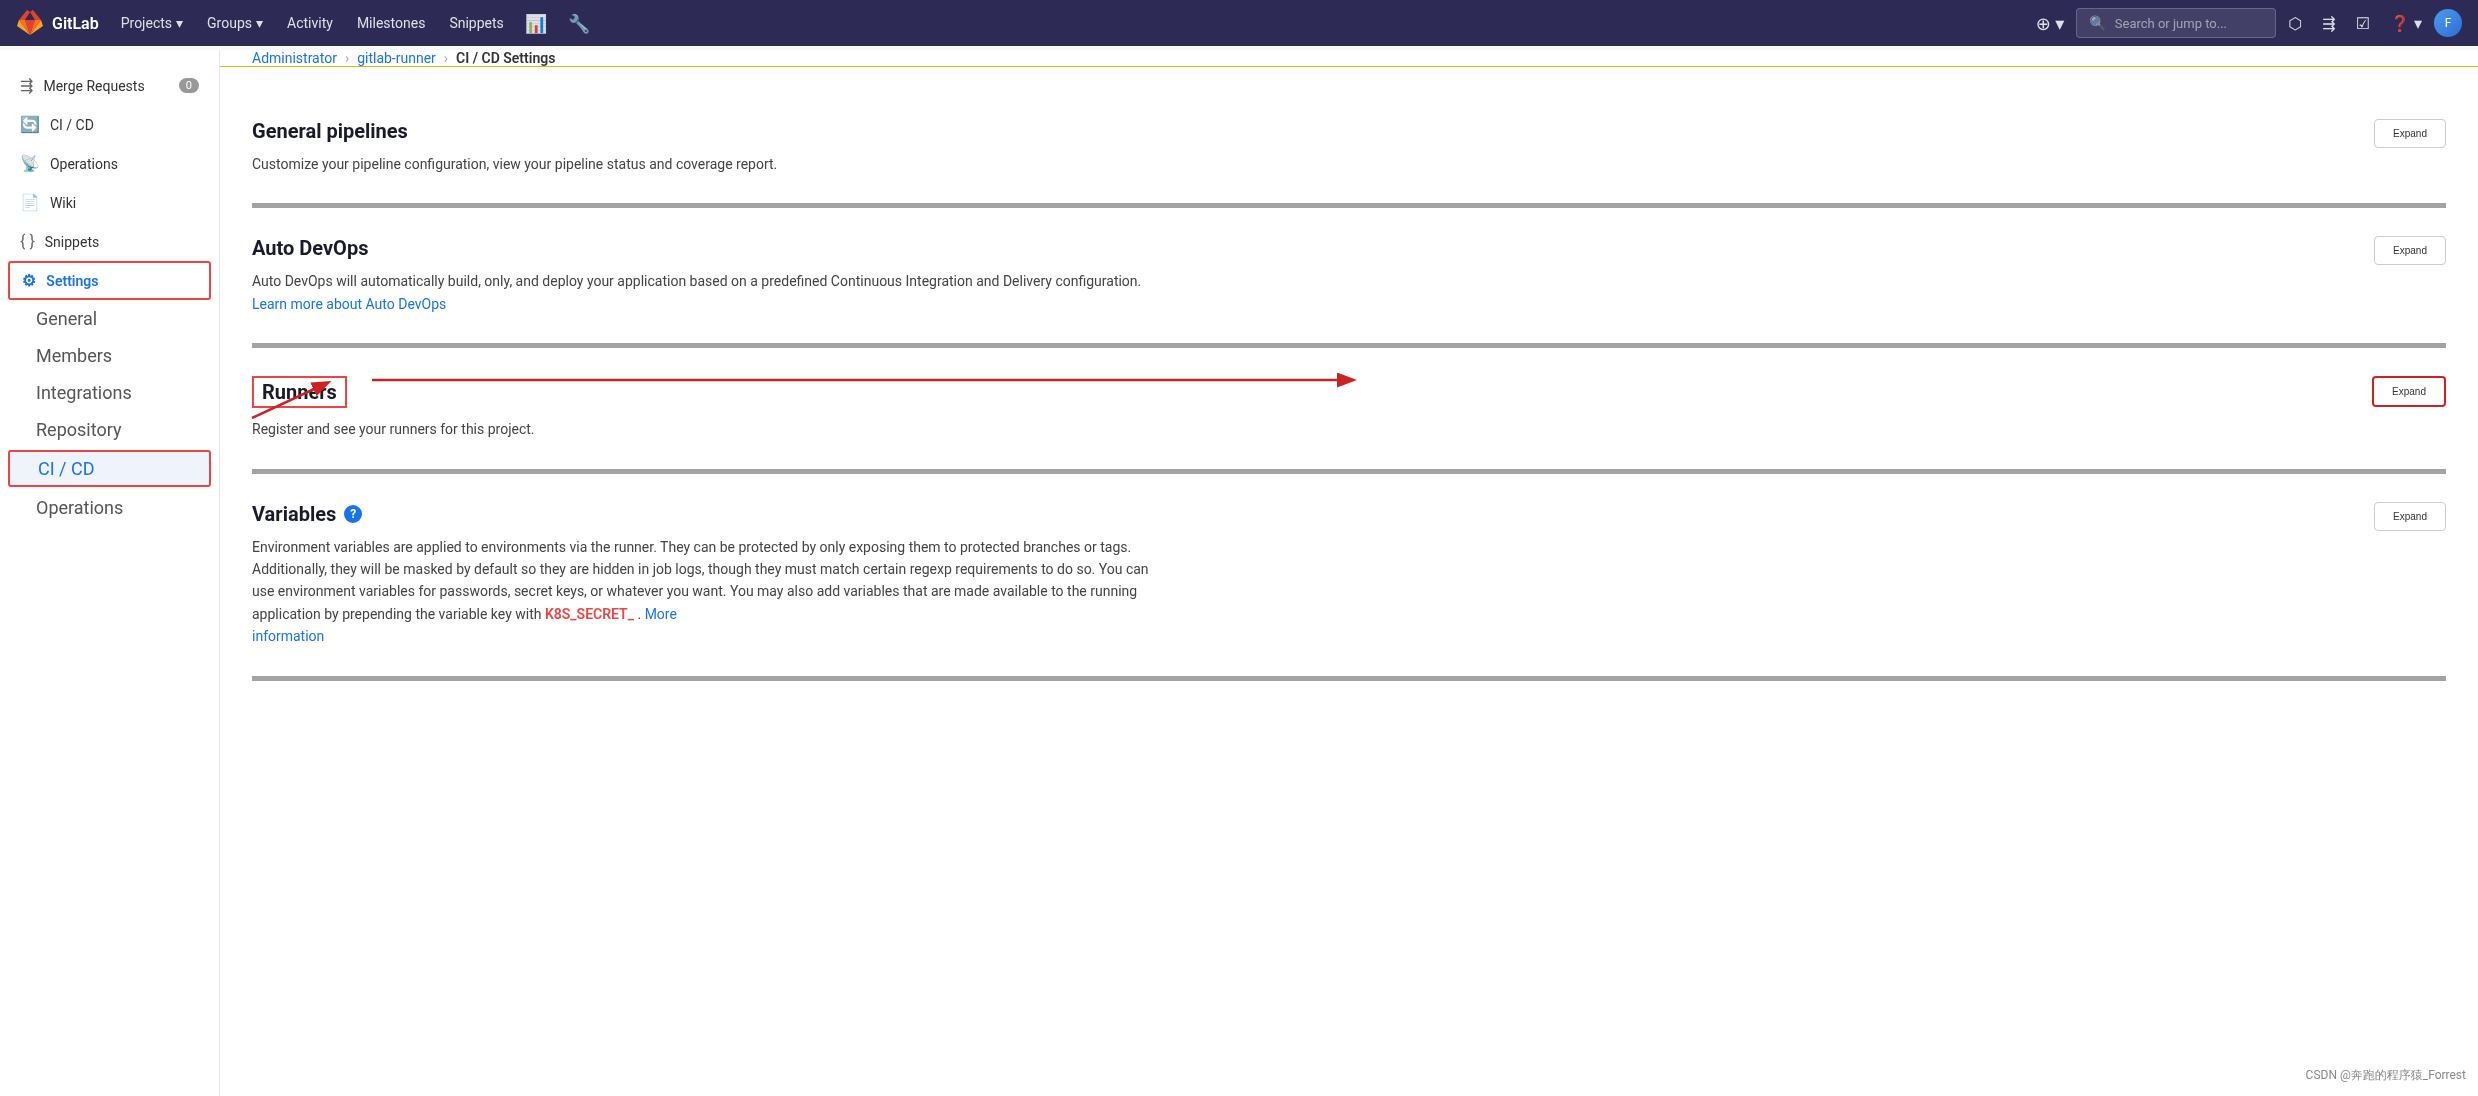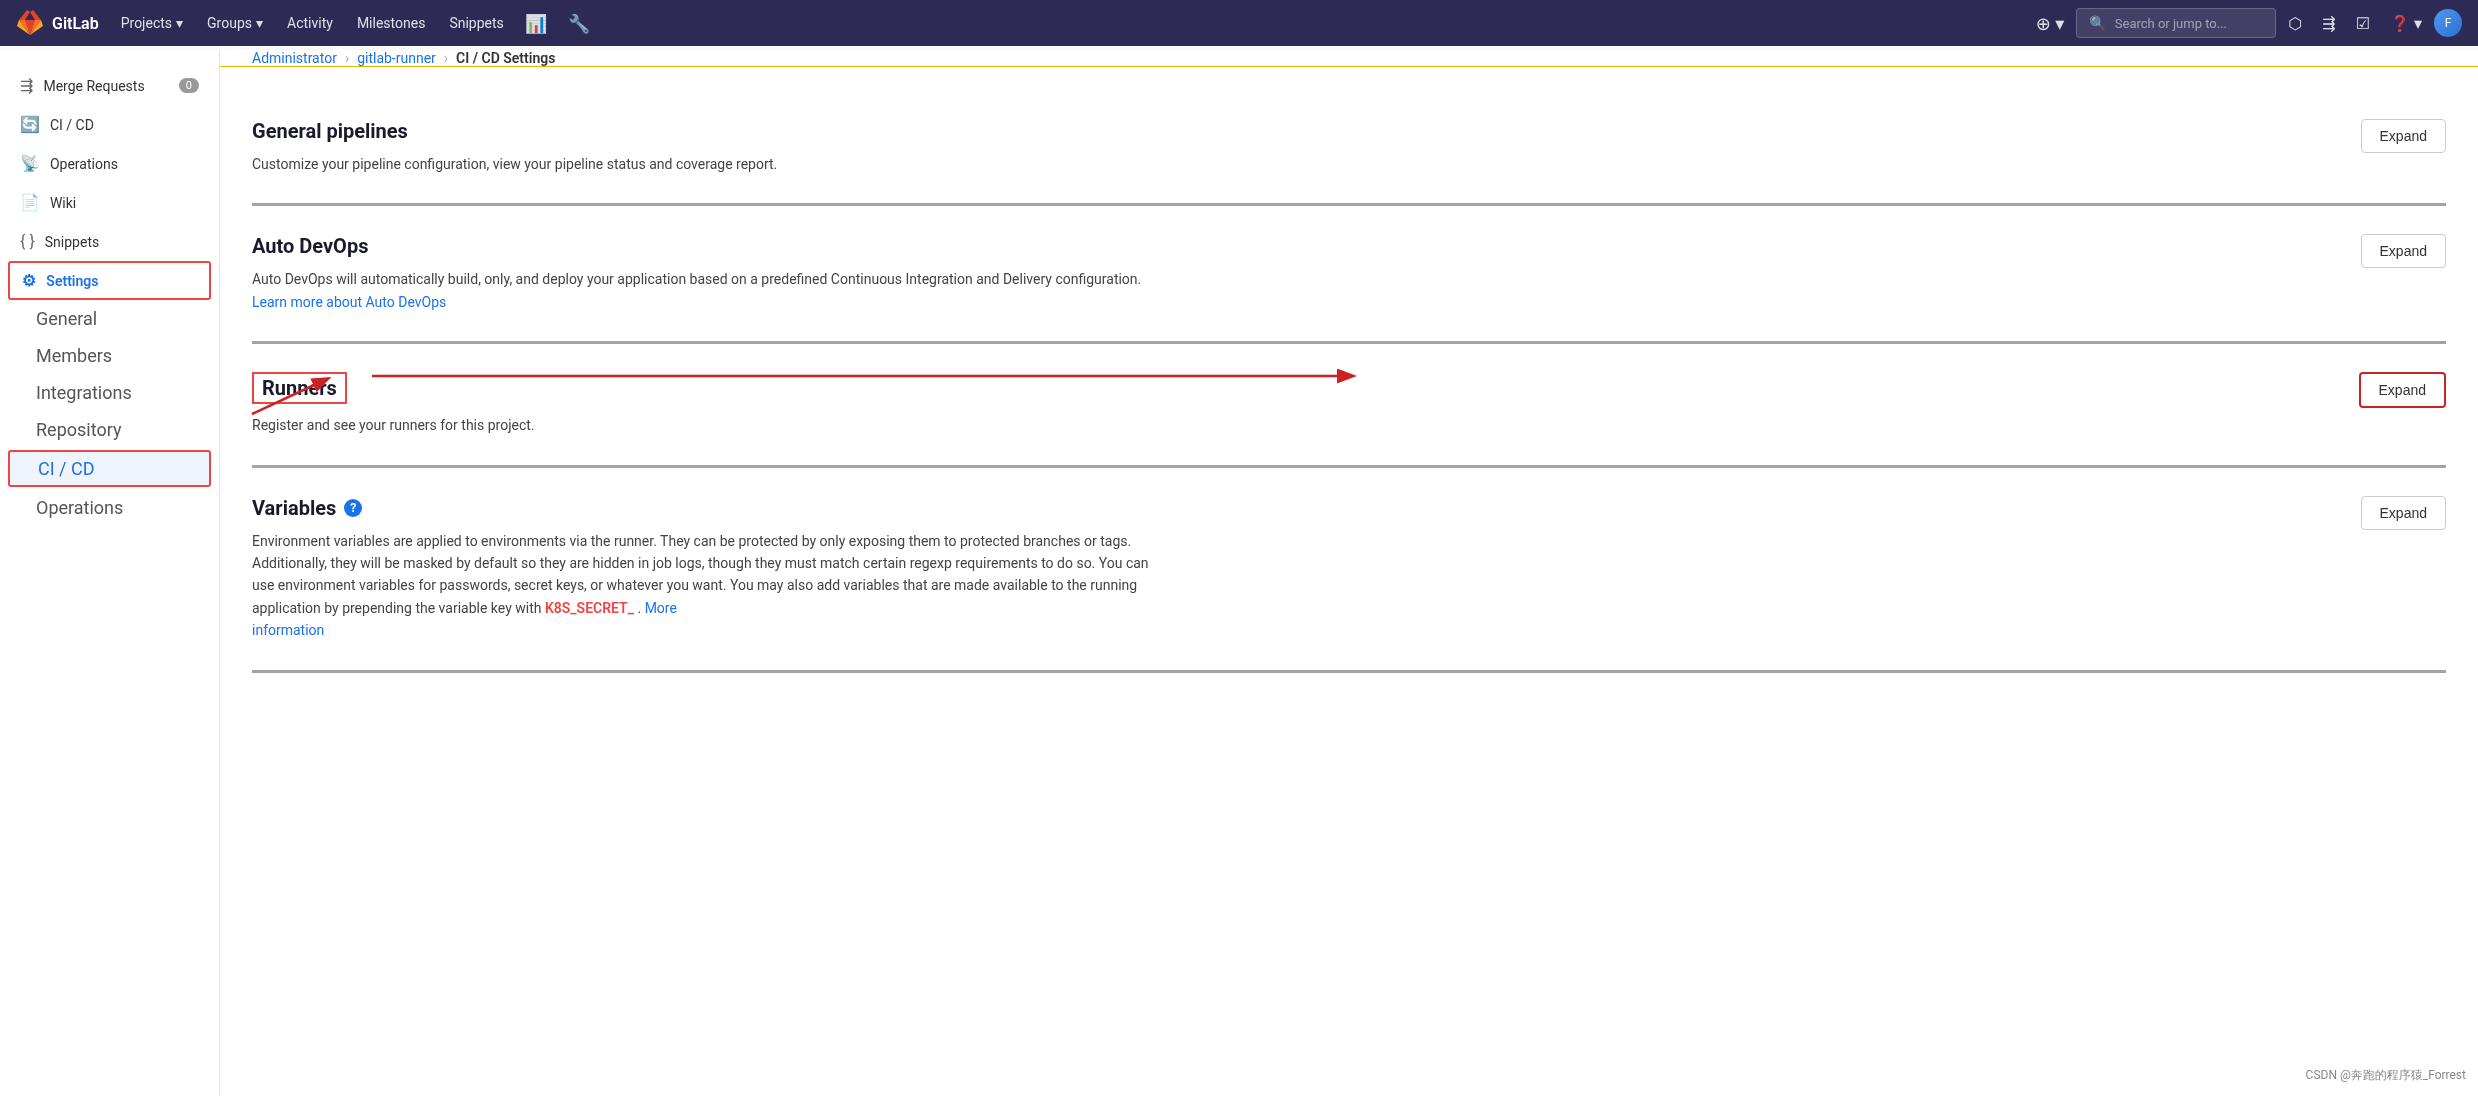--- a/index.html
+++ b/index.html
@@ -157,21 +157,21 @@
     .breadcrumb .sep { color: #aaa; }
     .breadcrumb .current { font-weight: 600; color: #333; }
 
     
     .content {
       padding: 24px 32px;
     }
     .section {
       margin-bottom: 0;
       padding: 28px 0;
-      border-bottom: 3px solid #a3a3a3;
+      border-bottom: 5px solid #a3a3a3;
       display: flex;
       justify-content: space-between;
       align-items: flex-start;
       gap: 24px;
     }
     .section-body { flex: 1; }
     .section h2 {
       font-size: 20px;
       font-weight: 700;
       color: #1a1a2e;
@@ -210,21 +210,21 @@
       justify-content: center;
       font-size: 12px;
       font-weight: 700;
     }
 
     .expand-btn {
       background: #fff;
       border: 1px solid #ccc;
       border-radius: 4px;
       padding: 8px 18px;
-      font-size: 14px;
+      font-size: 10px;
       cursor: pointer;
       white-space: nowrap;
       flex-shrink: 0;
       color: #333;
     }
 
     
     .section-runners .expand-btn {
       border: 2px solid #e44;
     }

